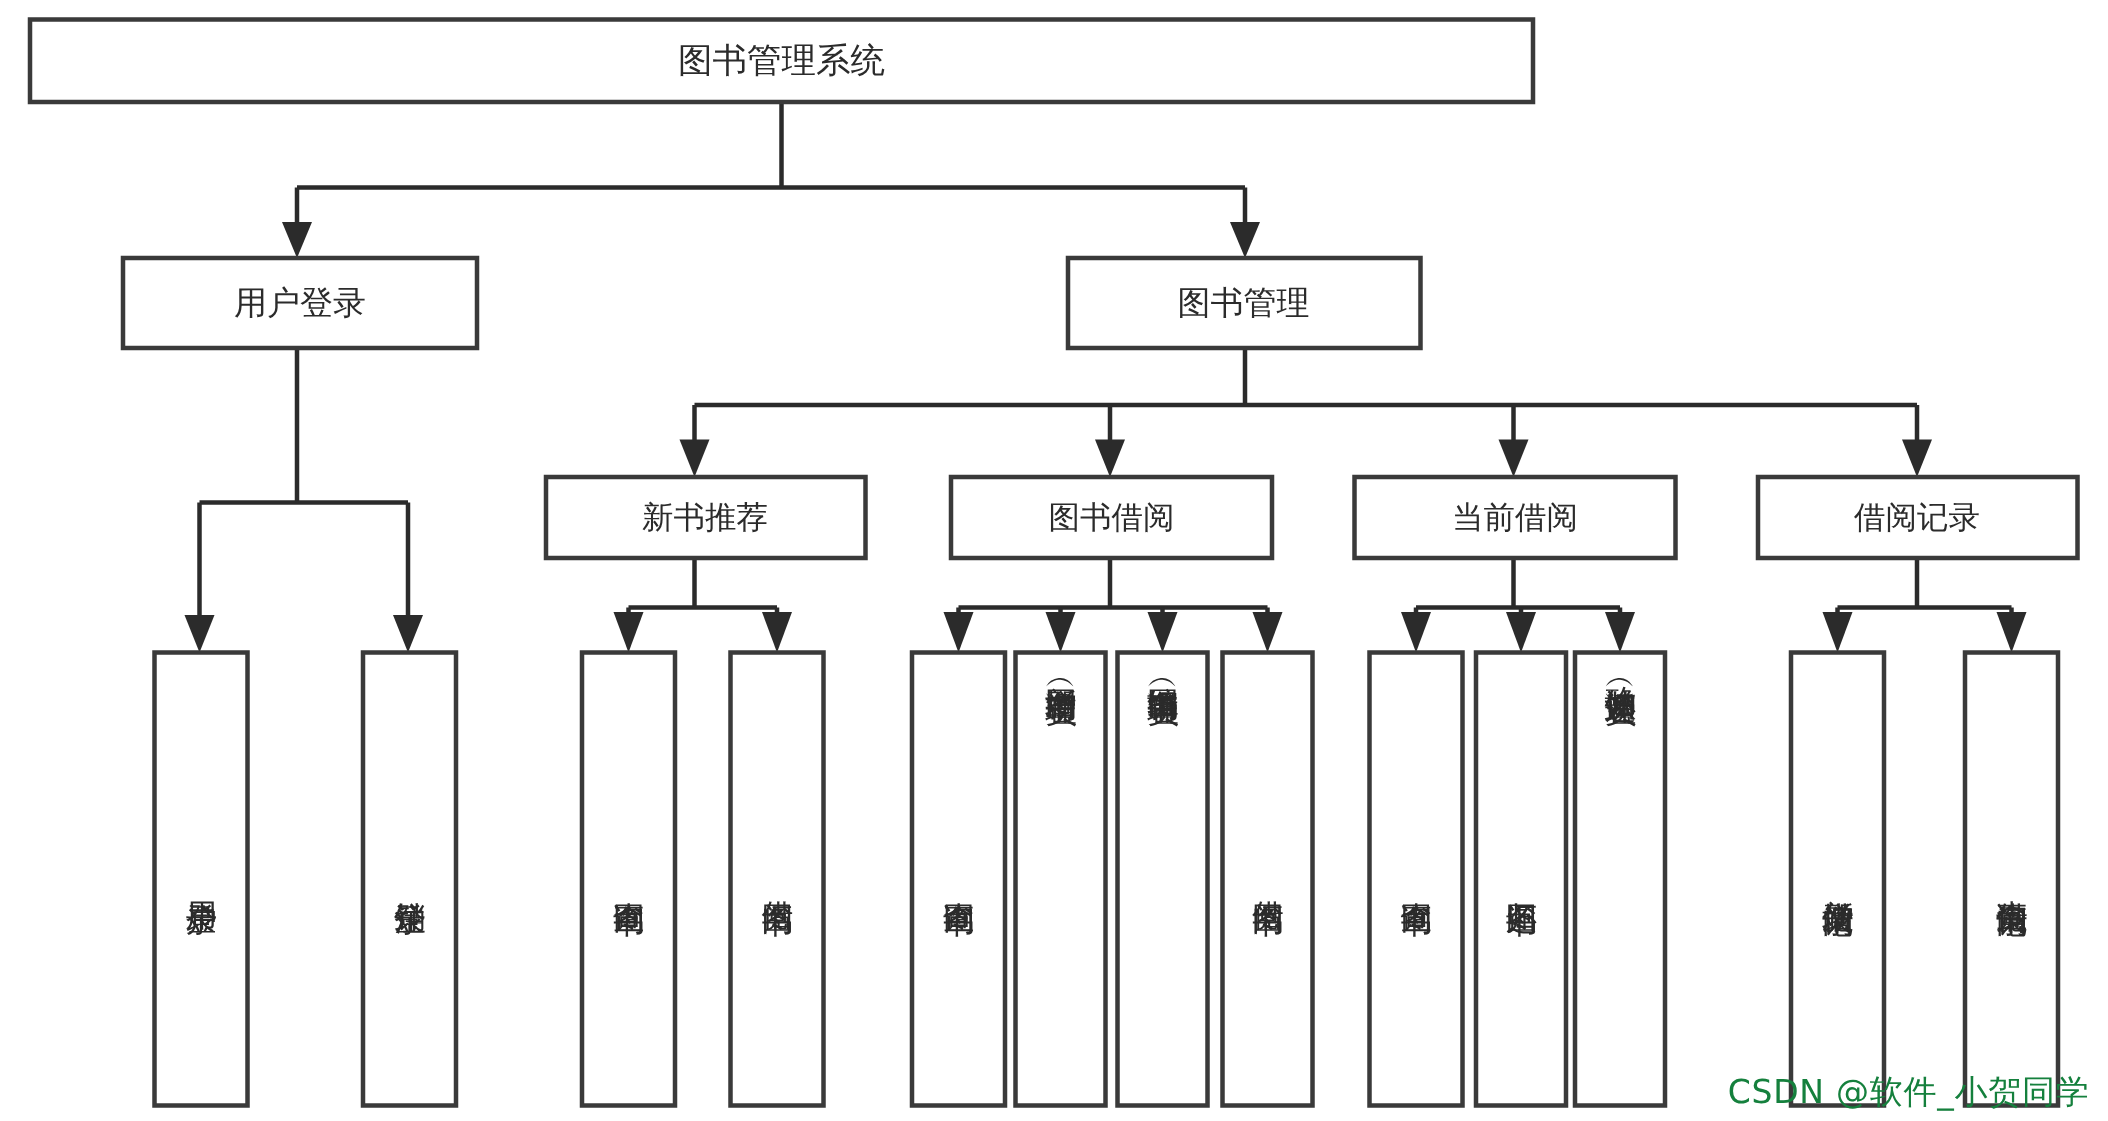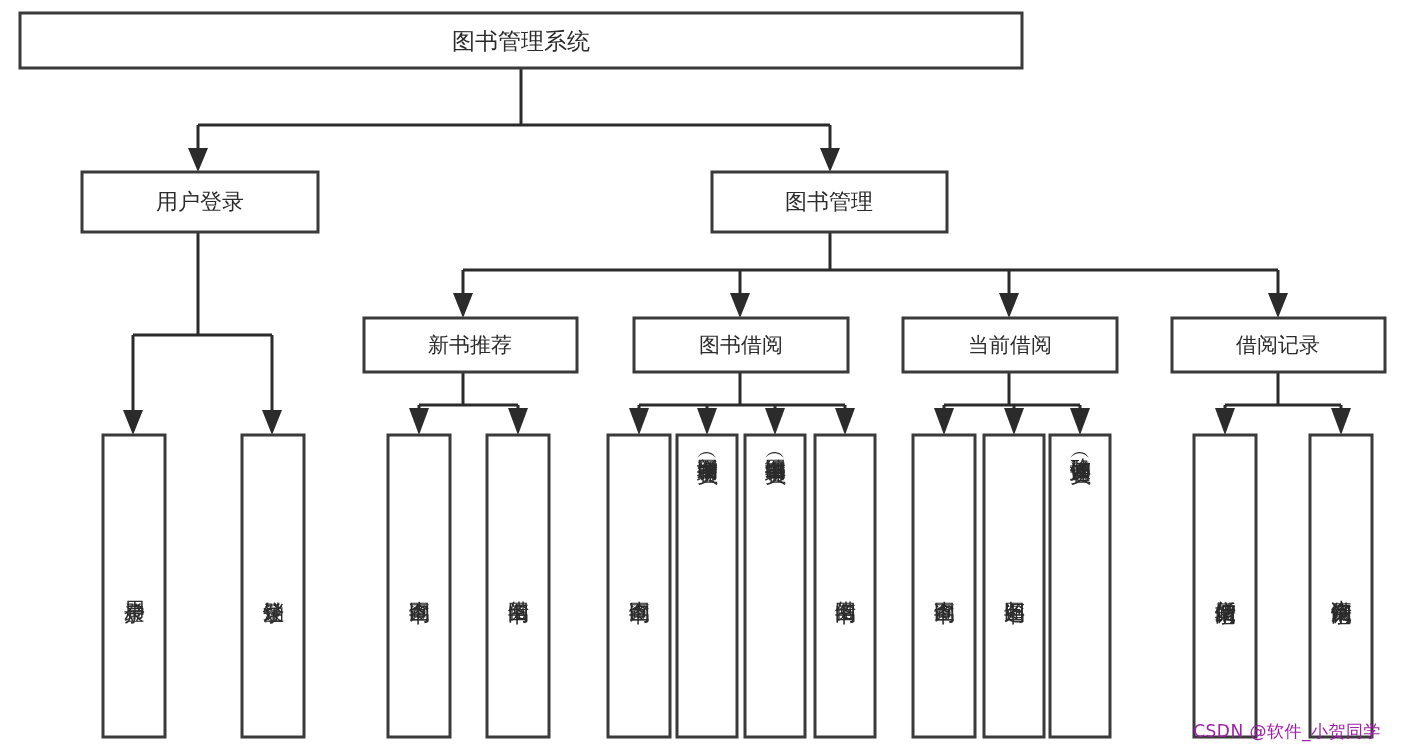--- a/index.html
+++ b/index.html
@@ -39,25 +39,25 @@
     display:flex;
     align-items:center;
     justify-content:center;
     text-align:center;
     white-space:nowrap;
     pointer-events:none;
   }
 
   .watermark{
     position:absolute;
-    right:24px;
+    right:12px;
     bottom:4px;
     font-family:"DejaVu Sans","Liberation Sans",sans-serif;
-    font-size:17px;
-    color:#a21caf;
+    font-size:22px;
+    color:#15803d;
     letter-spacing:.5px;
     white-space:nowrap;
   }
 </style>
 </head>
 <body>
 
 <div id="diagram-root">
 
   <svg class="flow" viewBox="0 0 1405 747">

